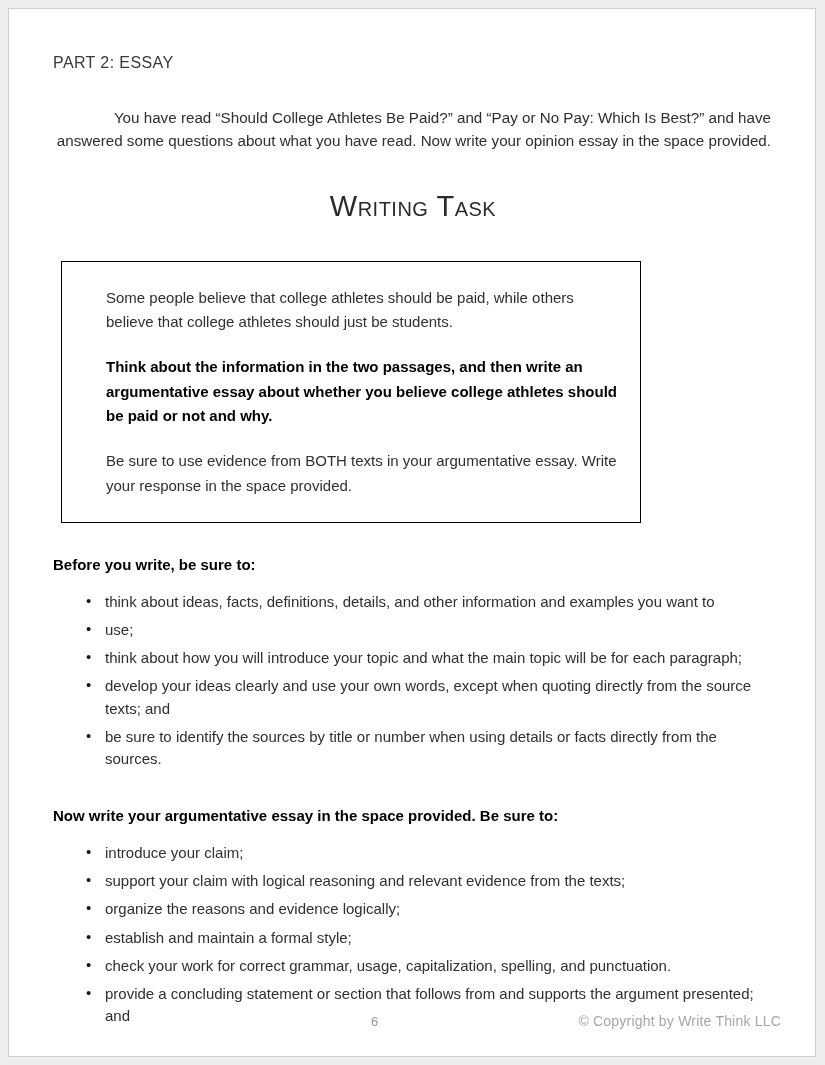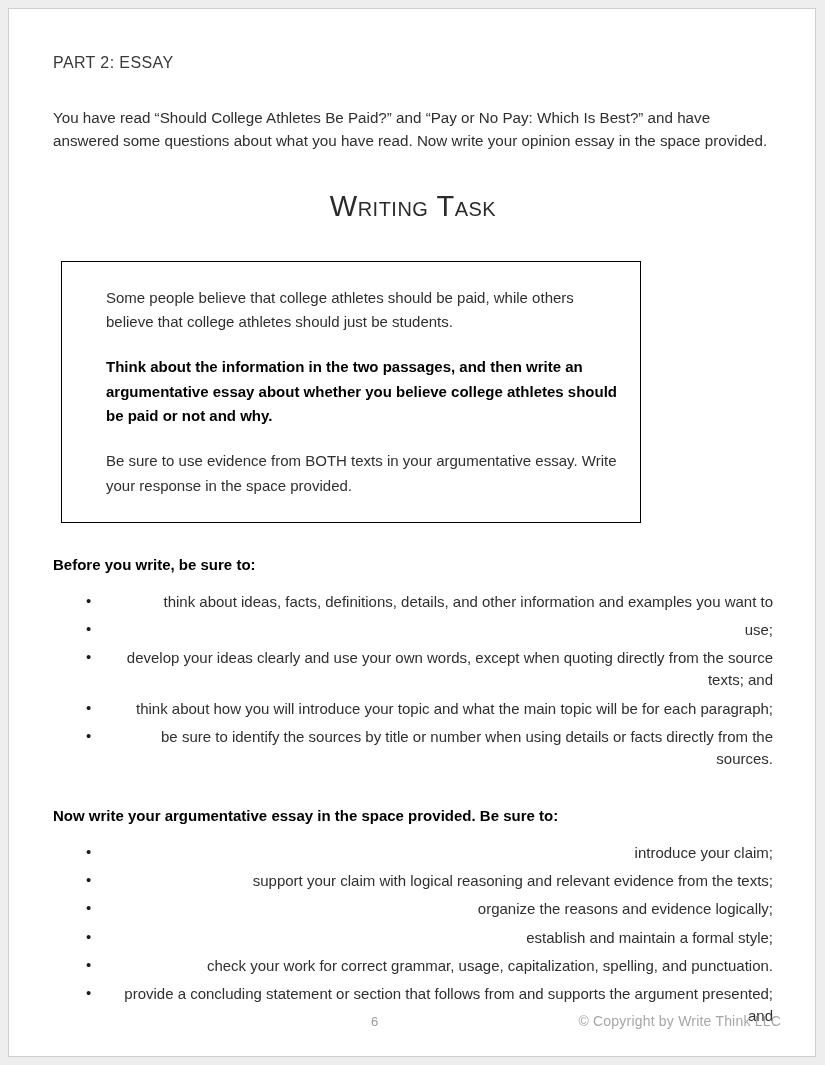--- a/index.html
+++ b/index.html
@@ -41,20 +41,21 @@
     line-height: 1.2;
   }
 
   
   .intro {
     font-size: 15.2px;
     color: #2f2f2f;
     line-height: 1.52;
     margin: 0 8px 0 0;
     width: 718px;
+    text-align: right;
   }
 
   
   .task-title {
     text-align: center;
     margin: 38px 0 0 0;
     font-size: 29px;
     font-weight: 400;
     color: #2b2b2b;
     letter-spacing: 0.5px;
@@ -103,21 +104,20 @@
     margin: 16px 0 0 0;
     padding: 0;
   }
   ul.blist li {
     position: relative;
     padding-left: 52px;
     font-size: 15px;
     color: #2f2f2f;
     line-height: 1.48;
     margin-bottom: 6px;
-    text-align: right;
   }
   ul.blist li::before {
     content: "\2022";
     position: absolute;
     left: 33px;
     top: -1px;
     font-size: 15px;
     color: #1a1a1a;
   }
 
@@ -162,22 +162,22 @@
       <p>Some people believe that college athletes should be paid, while others believe that college athletes should just be students.</p>
       <p class="spaced bold">Think about the information in the two passages, and then write an argumentative essay about whether you believe college athletes should be paid or not and why.</p>
       <p class="spaced">Be sure to use evidence from BOTH texts in your argumentative essay. Write your response in the space provided.</p>
     </div>
 
     <h3 class="section-heading sec1-heading">Before you write, be sure to:</h3>
 
     <ul class="blist">
       <li><span>think about ideas, facts, definitions, details, and other information and examples you want to</span></li>
       <li><span>use;</span></li>
+      <li><span>think about how you will introduce your topic and what the main topic will be for each paragraph;</span></li>
       <li><span>develop your ideas clearly and use your own words, except when quoting directly from the source texts; and</span></li>
-      <li><span>think about how you will introduce your topic and what the main topic will be for each paragraph;</span></li>
       <li><span>be sure to identify the sources by title or number when using details or facts directly from the sources.</span></li>
     </ul>
 
     <h3 class="section-heading sec2-heading">Now write your argumentative essay in the space provided. Be sure to:</h3>
 
     <ul class="blist">
       <li><span>introduce your claim;</span></li>
       <li><span>support your claim with logical reasoning and relevant evidence from the texts;</span></li>
       <li><span>organize the reasons and evidence logically;</span></li>
       <li><span>establish and maintain a formal style;</span></li>

